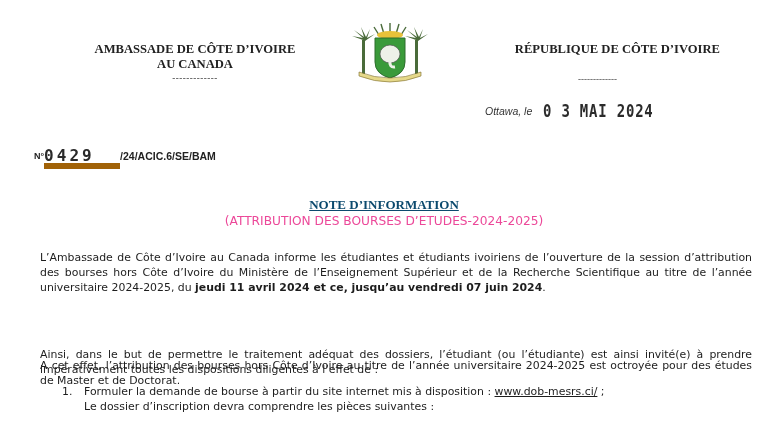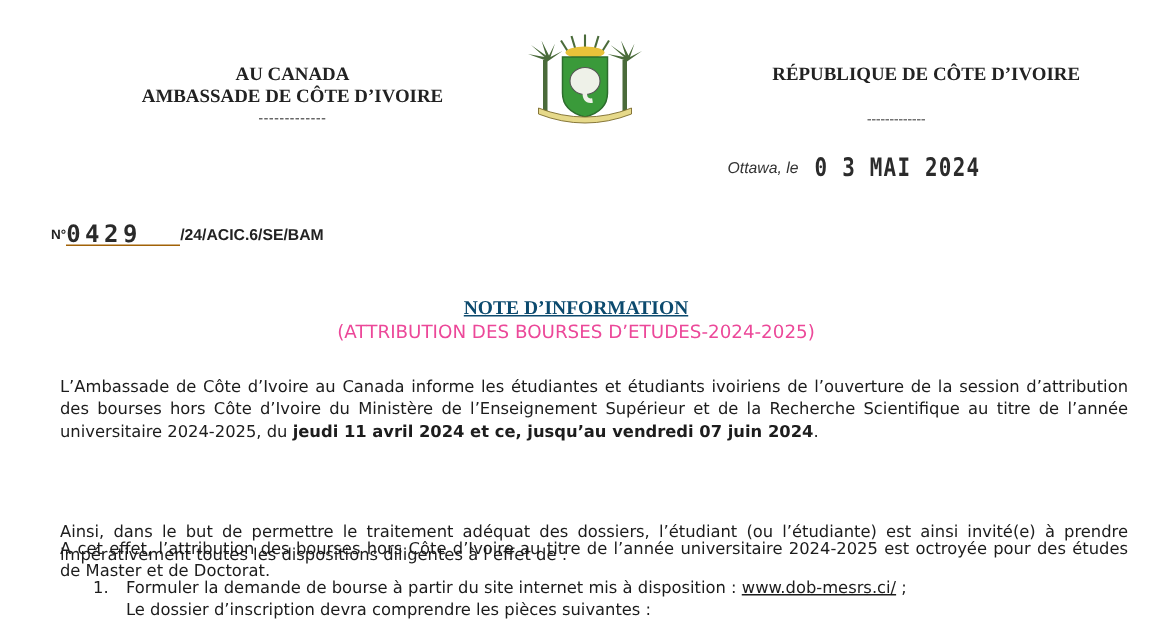--- a/index.html
+++ b/index.html
@@ -17,21 +17,21 @@
   .hdr-right { left: 470px; top: 42px; width: 250px; text-align: right; }
   .motto { font-style: italic; font-size: 11.4px; }
   .dashes { font-size: 9px; letter-spacing: 0.5px; font-weight: normal; line-height: 12px; }
   .dashes-right { position: absolute; left: 578px; top: 74px; font-family: "Liberation Serif", serif; font-size: 9px; color: #333; }
   .emblem { position: absolute; left: 351px; top: 20px; width: 78px; height: 68px; }
   .date-line { position: absolute; left: 485px; top: 100px; white-space: nowrap; }
   .date-label { font-family: "Liberation Sans", sans-serif; font-style: italic; font-size: 10.5px; color: #333; margin-top: 36px; }
   .date-stamp { font-family: "DejaVu Sans Mono", monospace; font-weight: bold; font-size: 17px; letter-spacing: 1px; color: #2b2b2b; margin-left: 6px; vertical-align: -2px; transform: scaleX(0.82); display: inline-block; transform-origin: left center; }
   .ref { position: absolute; left: 34px; top: 148px; white-space: nowrap; font-family: "Liberation Sans", sans-serif; font-size: 10.5px; font-weight: bold; color: #222; }
   .ref-num {
-    display: inline-block; width: 76px; border-bottom: 1px solid #a16207;
+    display: inline-block; width: 76px; border-bottom: 6px solid #a16207;
     font-family: "DejaVu Sans Mono", monospace; font-size: 16px; letter-spacing: 3px;
     font-weight: bold; line-height: 15px; color: #2a2a2a; vertical-align: -1px; text-align: left;
   }
   .ref-prefix { font-size: 9px; vertical-align: 1px; }
   .title-block { position: absolute; left: 0; width: 768px; top: 197px; text-align: center; }
   .title-main {
     font-family: "Liberation Serif", "DejaVu Serif", serif; font-weight: bold;
     font-size: 13px; text-decoration: underline; line-height: 16px; color: #0c4a6e;
   }
   .title-sub { font-size: 12.2px; line-height: 16px; color: #ec4899; }
@@ -47,22 +47,22 @@
   .list-line2 { padding-left: 22px; }
   a.link { color: #1d1d1d; text-decoration: underline; }
   b { font-weight: bold; }
 </style>
 </head>
 <body>
 
 <div>
 
   <div class="hdr hdr-left">
+    <div>AMBASSADE DE CÔTE D’IVOIRE</div>
     <div>AU CANADA</div>
-    <div>AMBASSADE DE CÔTE D’IVOIRE</div>
     <div class="dashes">-------------</div>
   </div>
 
   <svg class="emblem" viewBox="0 0 78 68">
 
     <g stroke="#4a6b3a" stroke-width="1.4">
       <line x1="39" y1="14" x2="39" y2="3"></line>
         <line x1="33" y1="14" x2="30" y2="4"></line>
         <line x1="45" y1="14" x2="48" y2="4"></line>
       <line x1="28" y1="15" x2="23" y2="7"></line>

